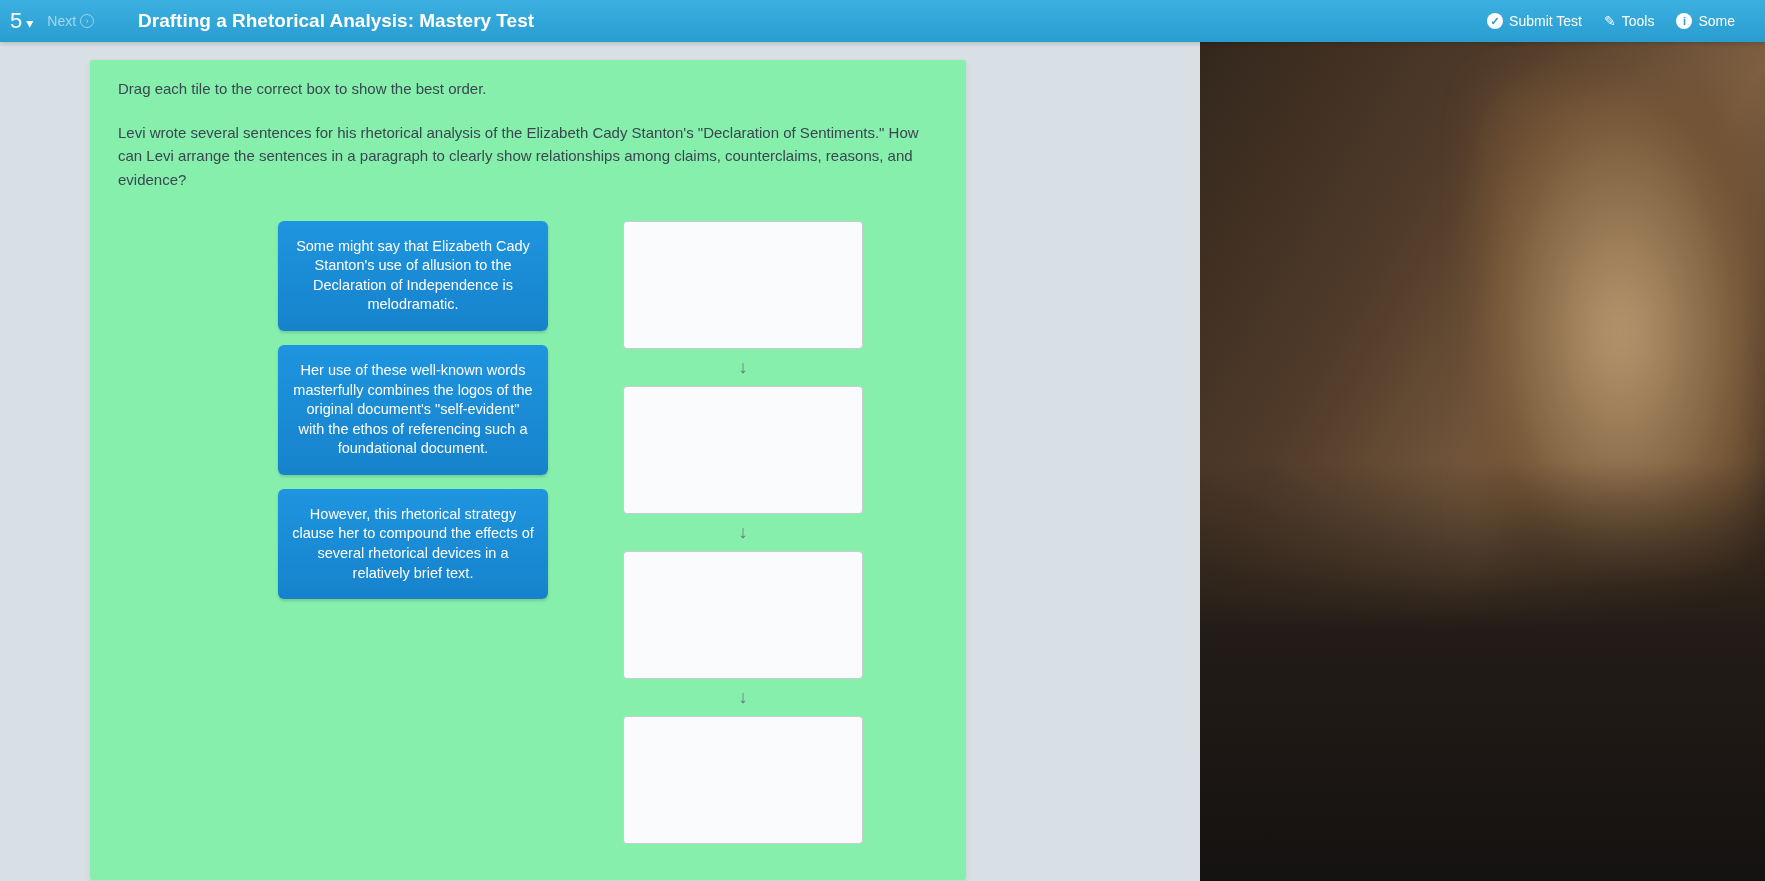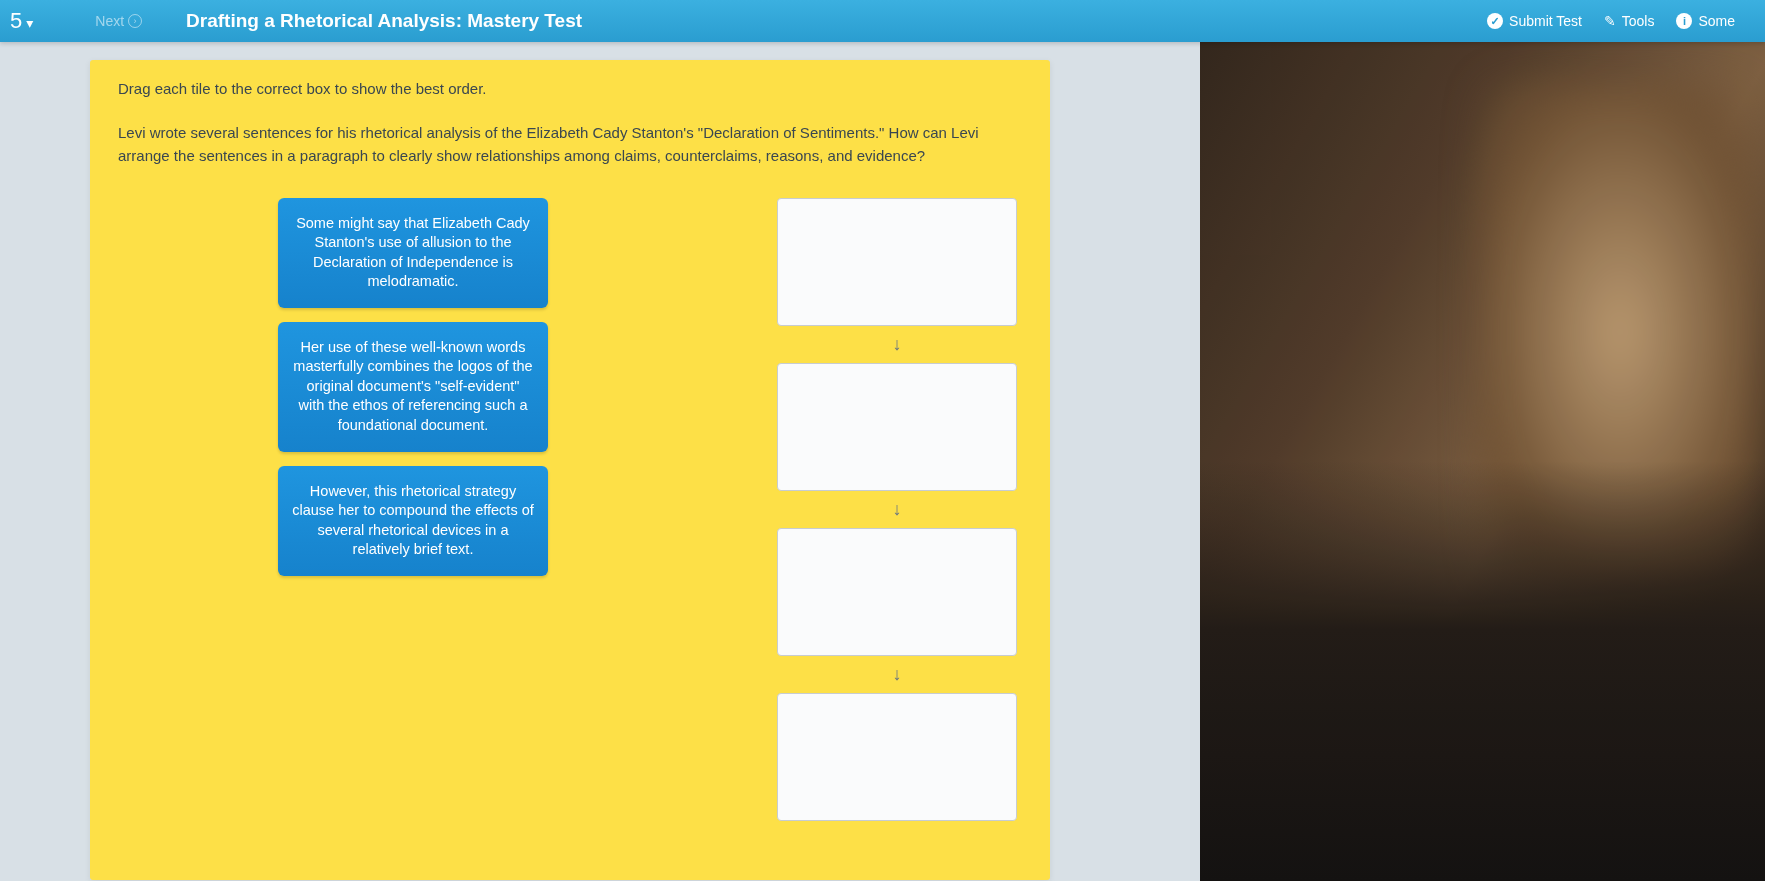--- a/index.html
+++ b/index.html
@@ -23,21 +23,20 @@
   .left-group { display: flex; align-items: center; gap: 14px; }
   .q-num {
     font-size: 22px; font-weight: 500;
     display: flex; align-items: center; gap: 4px;
   }
   .chev-down::after { content: "▾"; font-size: 14px; }
   .next-btn {
     color: rgba(255,255,255,0.55);
     display: flex; align-items: center; gap: 4px;
     font-size: 14px;
-    margin-left: 48px;
   }
   .next-btn .circ {
     display: inline-flex; width: 14px; height: 14px;
     border: 1.5px solid rgba(255,255,255,0.5); border-radius: 50%;
     align-items: center; justify-content: center; font-size: 9px;
   }
   .page-title { font-size: 19px; margin-left: 30px; font-weight: 700; }
   .right-group { margin-left: auto; display: flex; align-items: center; gap: 22px; padding-right: 20px; }
   .r-item { display: flex; align-items: center; gap: 6px; font-size: 14px; cursor: pointer; }
   .ico-circle {
@@ -45,37 +44,36 @@
     display: inline-flex; align-items: center; justify-content: center;
     color: #2a9dd0; font-size: 11px; font-weight: bold;
   }
   .ico-pencil::before { content: "✎"; font-size: 14px; }
   .content-wrap {
     width: 1200px;
     padding: 0;
     margin: 0;
   }
   .panel {
-    background: #fde047;
+    background: #86efac;
     margin: 18px 0 0 90px;
-    width: 960px;
+    width: 876px;
     min-height: 820px;
     padding: 20px 28px;
     border-radius: 3px;
     box-shadow: 0 2px 6px rgba(0,0,0,0.08);
     color: #3a4750;
     font-size: 15px;
   }
   .instruction { margin-bottom: 24px; }
   .question { margin-bottom: 30px; line-height: 1.55; }
   .activity {
     display: flex;
     gap: 70px;
     padding-left: 160px;
-    justify-content: space-between;
   }
   .tiles-col { display: flex; flex-direction: column; gap: 14px; width: 270px; }
   .tile {
     background: linear-gradient(#1f95df, #1682cc);
     color: #fff;
     border-radius: 6px;
     padding: 16px 14px;
     text-align: center;
     font-size: 14.5px;
     line-height: 1.35;

